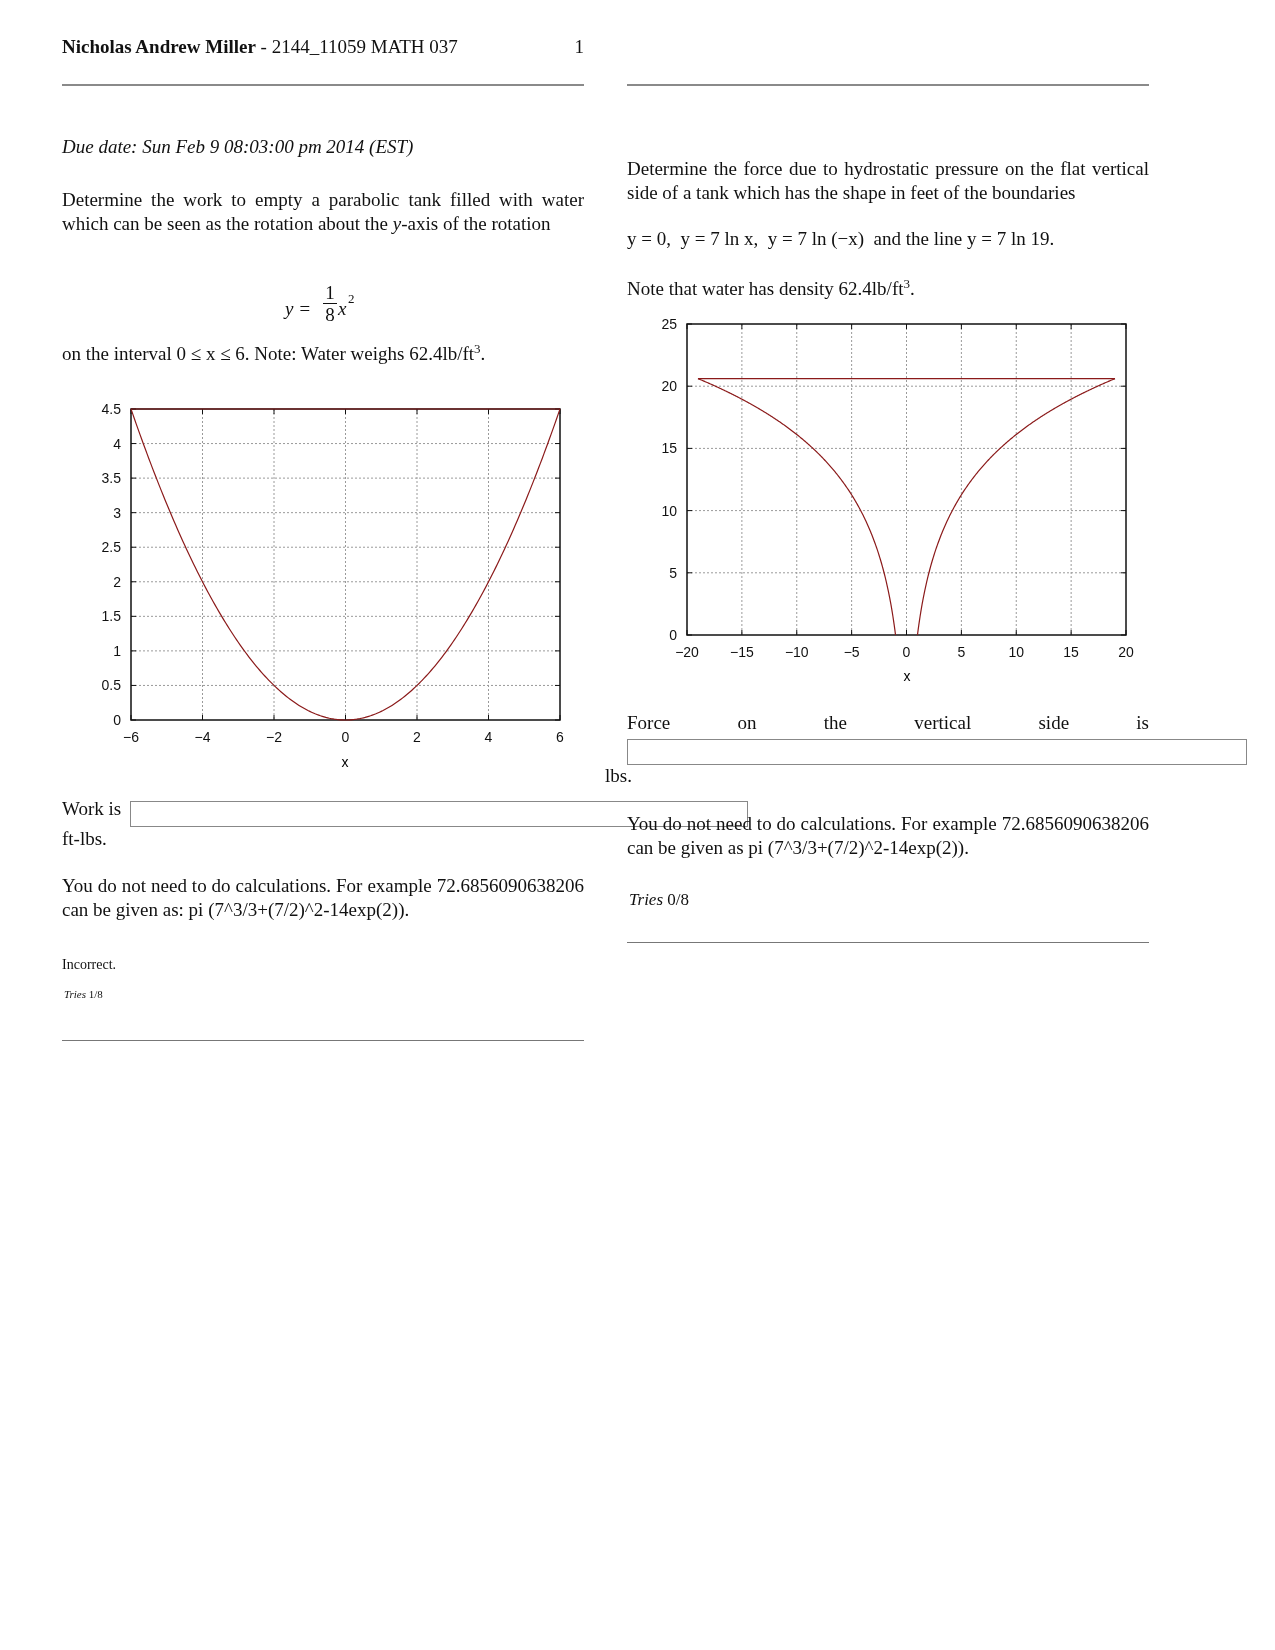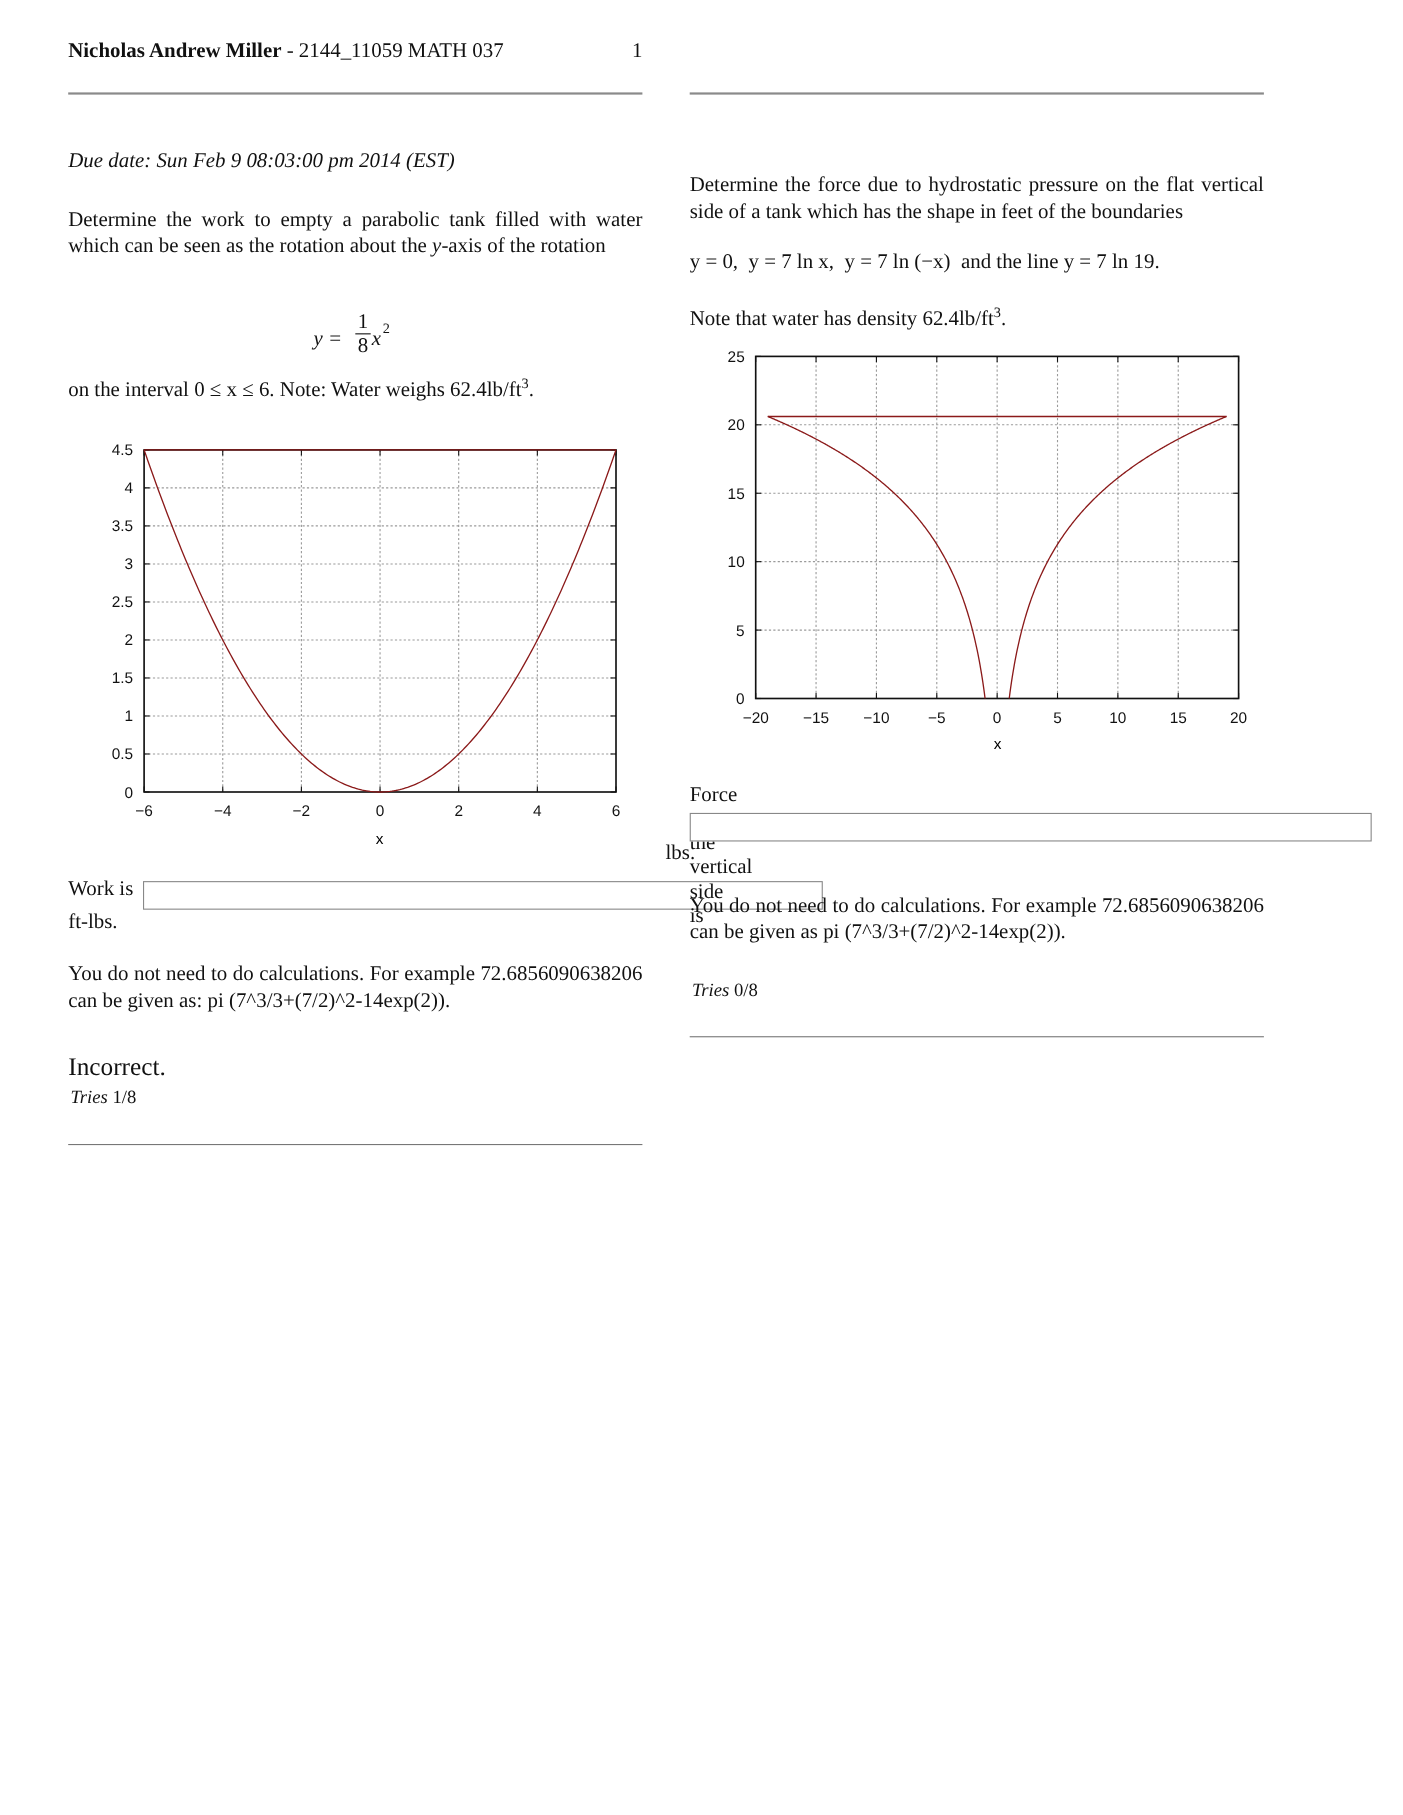--- a/index.html
+++ b/index.html
@@ -133,22 +133,22 @@
       <line x1="41" y1="14" x2="470" y2="14"></line>
     </g>
   <text x="255" y="372" font-size="14" text-anchor="middle">x</text>
 </svg>
 
 <div class="abs serif" style="left:62px; top:798px; font-size:19px;">Work is</div>
 <input class="input-box" type="text" style="left: 130px; top: 801px; width: 618px;" value="">
 <div class="abs serif" style="left:62px; top:828px; font-size:19px;">ft-lbs.</div>
 
 <div class="para" style="left:62px; top:874px; width:522px;">You do not need to do calculations. For example 72.6856090638206 can be given as: pi (7^3/3+(7/2)^2-14exp(2)).</div>
-<div class="abs serif" style="left:62px; top:957px; font-size:23px;">Incorrect.</div>
-<div class="abs serif" style="left:64px; top:988px; font-size:17px;">
+<div class="abs serif" style="left:62px; top:957px; font-size:14px;">Incorrect.</div>
+<div class="abs serif" style="left:64px; top:988px; font-size:11px;">
   <span class="ital">Tries</span> <span>1/8</span>
 </div>
 <div class="rule" style="left:62px; top:1040px; width:522px; height:1px; background:#777;"></div>
 
 <div class="para" style="left:627px; top:157px; width:522px;">Determine the force due to hydrostatic pressure on the flat vertical side of a tank which has the shape in feet of the boundaries</div>
 <div class="abs serif" style="left:627px; top:228px; font-size:19px; white-space:pre; font-style:normal;">y = 0,  y = 7 ln x,  y = 7 ln (−x)  and the line y = 7 ln 19.</div>
 <div class="abs serif" style="left:627px; top:255px; font-size:19px; white-space:nowrap;margin-top:21px;">
   <span>Note that water has density 62.4lb/ft</span><sup style="font-size:13px;">3</sup><span>.</span>
 </div>
 
@@ -219,21 +219,21 @@
       <text x="476" y="347">20</text>
     </g>
   <g id="c2-series" fill="none" stroke="#8b1a1a" stroke-width="1.2">
       <path d="M267.48,325.00L268.13,319.93L268.79,315.13L269.45,310.59L270.11,306.27L270.77,302.15L271.43,298.22L272.08,294.46L272.74,290.86L273.40,287.40L274.06,284.07L274.72,280.87L275.38,277.77L276.04,274.79L276.69,271.90L277.35,269.11L278.01,266.40L278.67,263.77L279.33,261.23L279.99,258.75L280.64,256.34L281.30,254.00L281.96,251.72L282.62,249.49L283.28,247.32L283.94,245.21L284.60,243.14L285.25,241.13L285.91,239.16L286.57,237.23L287.23,235.34L287.89,233.49L288.55,231.69L289.21,229.92L289.86,228.18L290.52,226.48L291.18,224.81L291.84,223.17L292.50,221.56L293.16,219.98L293.81,218.43L294.47,216.91L295.13,215.41L295.79,213.94L296.45,212.49L297.11,211.07L297.77,209.67L298.42,208.29L299.08,206.93L299.74,205.60L300.40,204.28L301.06,202.98L301.72,201.71L302.38,200.45L303.03,199.21L303.69,197.98L304.35,196.78L305.01,195.59L305.67,194.41L306.33,193.25L306.99,192.11L307.64,190.98L308.30,189.87L308.96,188.77L309.62,187.68L310.28,186.61L310.94,185.55L311.59,184.50L312.25,183.47L312.91,182.45L313.57,181.43L314.23,180.44L314.89,179.45L315.55,178.47L316.20,177.51L316.86,176.55L317.52,175.61L318.18,174.67L318.84,173.75L319.50,172.83L320.16,171.93L320.81,171.03L321.47,170.14L322.13,169.26L322.79,168.39L323.45,167.53L324.11,166.68L324.76,165.84L325.42,165.00L326.08,164.17L326.74,163.35L327.40,162.54L328.06,161.74L328.72,160.94L329.37,160.15L330.03,159.36L330.69,158.59L331.35,157.82L332.01,157.06L332.67,156.30L333.33,155.55L333.98,154.81L334.64,154.07L335.30,153.34L335.96,152.61L336.62,151.90L337.28,151.18L337.93,150.48L338.59,149.77L339.25,149.08L339.91,148.39L340.57,147.70L341.23,147.02L341.89,146.35L342.54,145.68L343.20,145.02L343.86,144.36L344.52,143.70L345.18,143.06L345.84,142.41L346.50,141.77L347.15,141.14L347.81,140.51L348.47,139.88L349.13,139.26L349.79,138.64L350.45,138.03L351.10,137.42L351.76,136.82L352.42,136.22L353.08,135.62L353.74,135.03L354.40,134.44L355.06,133.86L355.71,133.28L356.37,132.70L357.03,132.13L357.69,131.56L358.35,131.00L359.01,130.44L359.67,129.88L360.32,129.32L360.98,128.77L361.64,128.23L362.30,127.68L362.96,127.14L363.62,126.61L364.27,126.07L364.93,125.54L365.59,125.01L366.25,124.49L366.91,123.97L367.57,123.45L368.23,122.94L368.88,122.43L369.54,121.92L370.20,121.41L370.86,120.91L371.52,120.41L372.18,119.91L372.83,119.42L373.49,118.93L374.15,118.44L374.81,117.95L375.47,117.47L376.13,116.99L376.79,116.51L377.44,116.03L378.10,115.56L378.76,115.09L379.42,114.62L380.08,114.16L380.74,113.69L381.40,113.23L382.05,112.78L382.71,112.32L383.37,111.87L384.03,111.42L384.69,110.97L385.35,110.52L386.00,110.08L386.66,109.64L387.32,109.20L387.98,108.76L388.64,108.32L389.30,107.89L389.96,107.46L390.61,107.03L391.27,106.61L391.93,106.18L392.59,105.76L393.25,105.34L393.91,104.92L394.57,104.50L395.22,104.09L395.88,103.68L396.54,103.27L397.20,102.86L397.86,102.45L398.52,102.05L399.17,101.64L399.83,101.24L400.49,100.84L401.15,100.45L401.81,100.05L402.47,99.66L403.13,99.27L403.78,98.88L404.44,98.49L405.10,98.10L405.76,97.72L406.42,97.33L407.08,96.95L407.74,96.57L408.39,96.19L409.05,95.82L409.71,95.44L410.37,95.07L411.03,94.69L411.69,94.32L412.35,93.96L413.00,93.59L413.66,93.22L414.32,92.86L414.98,92.50L415.64,92.14L416.30,91.78L416.95,91.42L417.61,91.06L418.27,90.71L418.93,90.35L419.59,90.00L420.25,89.65L420.91,89.30L421.56,88.95L422.22,88.60L422.88,88.26L423.54,87.92L424.20,87.57L424.86,87.23L425.51,86.89L426.17,86.55L426.83,86.22L427.49,85.88L428.15,85.54L428.81,85.21L429.47,84.88L430.12,84.55L430.78,84.22L431.44,83.89L432.10,83.56L432.76,83.24L433.42,82.91L434.08,82.59L434.73,82.27L435.39,81.95L436.05,81.63L436.71,81.31L437.37,80.99L438.03,80.67L438.69,80.36L439.34,80.04L440.00,79.73L440.66,79.42L441.32,79.11L441.98,78.80L442.64,78.49L443.29,78.18L443.95,77.87L444.61,77.57L445.27,77.27L445.93,76.96L446.59,76.66L447.25,76.36L447.90,76.06L448.56,75.76L449.22,75.46L449.88,75.16L450.54,74.87L451.20,74.57L451.85,74.28L452.51,73.99L453.17,73.69L453.83,73.40L454.49,73.11L455.15,72.82L455.81,72.54L456.46,72.25L457.12,71.96L457.78,71.68L458.44,71.39L459.10,71.11L459.76,70.83L460.42,70.54L461.07,70.26L461.73,69.98L462.39,69.71L463.05,69.43L463.71,69.15L464.37,68.87L465.02,68.60"></path>
       <path d="M245.52,325.00L244.87,319.93L244.21,315.13L243.55,310.59L242.89,306.27L242.23,302.15L241.57,298.22L240.92,294.46L240.26,290.86L239.60,287.40L238.94,284.07L238.28,280.87L237.62,277.77L236.96,274.79L236.31,271.90L235.65,269.11L234.99,266.40L234.33,263.77L233.67,261.23L233.01,258.75L232.35,256.34L231.70,254.00L231.04,251.72L230.38,249.49L229.72,247.32L229.06,245.21L228.40,243.14L227.75,241.13L227.09,239.16L226.43,237.23L225.77,235.34L225.11,233.49L224.45,231.69L223.79,229.92L223.14,228.18L222.48,226.48L221.82,224.81L221.16,223.17L220.50,221.56L219.84,219.98L219.19,218.43L218.53,216.91L217.87,215.41L217.21,213.94L216.55,212.49L215.89,211.07L215.23,209.67L214.58,208.29L213.92,206.93L213.26,205.60L212.60,204.28L211.94,202.98L211.28,201.71L210.62,200.45L209.97,199.21L209.31,197.98L208.65,196.78L207.99,195.59L207.33,194.41L206.67,193.25L206.02,192.11L205.36,190.98L204.70,189.87L204.04,188.77L203.38,187.68L202.72,186.61L202.06,185.55L201.41,184.50L200.75,183.47L200.09,182.45L199.43,181.43L198.77,180.44L198.11,179.45L197.45,178.47L196.80,177.51L196.14,176.55L195.48,175.61L194.82,174.67L194.16,173.75L193.50,172.83L192.84,171.93L192.19,171.03L191.53,170.14L190.87,169.26L190.21,168.39L189.55,167.53L188.89,166.68L188.24,165.84L187.58,165.00L186.92,164.17L186.26,163.35L185.60,162.54L184.94,161.74L184.28,160.94L183.63,160.15L182.97,159.36L182.31,158.59L181.65,157.82L180.99,157.06L180.33,156.30L179.68,155.55L179.02,154.81L178.36,154.07L177.70,153.34L177.04,152.61L176.38,151.90L175.72,151.18L175.07,150.48L174.41,149.77L173.75,149.08L173.09,148.39L172.43,147.70L171.77,147.02L171.11,146.35L170.46,145.68L169.80,145.02L169.14,144.36L168.48,143.70L167.82,143.06L167.16,142.41L166.51,141.77L165.85,141.14L165.19,140.51L164.53,139.88L163.87,139.26L163.21,138.64L162.55,138.03L161.90,137.42L161.24,136.82L160.58,136.22L159.92,135.62L159.26,135.03L158.60,134.44L157.94,133.86L157.29,133.28L156.63,132.70L155.97,132.13L155.31,131.56L154.65,131.00L153.99,130.44L153.34,129.88L152.68,129.32L152.02,128.77L151.36,128.23L150.70,127.68L150.04,127.14L149.38,126.61L148.73,126.07L148.07,125.54L147.41,125.01L146.75,124.49L146.09,123.97L145.43,123.45L144.77,122.94L144.12,122.43L143.46,121.92L142.80,121.41L142.14,120.91L141.48,120.41L140.82,119.91L140.17,119.42L139.51,118.93L138.85,118.44L138.19,117.95L137.53,117.47L136.87,116.99L136.21,116.51L135.56,116.03L134.90,115.56L134.24,115.09L133.58,114.62L132.92,114.16L132.26,113.69L131.60,113.23L130.95,112.78L130.29,112.32L129.63,111.87L128.97,111.42L128.31,110.97L127.65,110.52L126.99,110.08L126.34,109.64L125.68,109.20L125.02,108.76L124.36,108.32L123.70,107.89L123.04,107.46L122.39,107.03L121.73,106.61L121.07,106.18L120.41,105.76L119.75,105.34L119.09,104.92L118.43,104.50L117.78,104.09L117.12,103.68L116.46,103.27L115.80,102.86L115.14,102.45L114.48,102.05L113.82,101.64L113.17,101.24L112.51,100.84L111.85,100.45L111.19,100.05L110.53,99.66L109.87,99.27L109.22,98.88L108.56,98.49L107.90,98.10L107.24,97.72L106.58,97.33L105.92,96.95L105.26,96.57L104.61,96.19L103.95,95.82L103.29,95.44L102.63,95.07L101.97,94.69L101.31,94.32L100.66,93.96L100.00,93.59L99.34,93.22L98.68,92.86L98.02,92.50L97.36,92.14L96.70,91.78L96.05,91.42L95.39,91.06L94.73,90.71L94.07,90.35L93.41,90.00L92.75,89.65L92.09,89.30L91.44,88.95L90.78,88.60L90.12,88.26L89.46,87.92L88.80,87.57L88.14,87.23L87.48,86.89L86.83,86.55L86.17,86.22L85.51,85.88L84.85,85.54L84.19,85.21L83.53,84.88L82.88,84.55L82.22,84.22L81.56,83.89L80.90,83.56L80.24,83.24L79.58,82.91L78.92,82.59L78.27,82.27L77.61,81.95L76.95,81.63L76.29,81.31L75.63,80.99L74.97,80.67L74.31,80.36L73.66,80.04L73.00,79.73L72.34,79.42L71.68,79.11L71.02,78.80L70.36,78.49L69.71,78.18L69.05,77.87L68.39,77.57L67.73,77.27L67.07,76.96L66.41,76.66L65.75,76.36L65.10,76.06L64.44,75.76L63.78,75.46L63.12,75.16L62.46,74.87L61.80,74.57L61.14,74.28L60.49,73.99L59.83,73.69L59.17,73.40L58.51,73.11L57.85,72.82L57.19,72.54L56.54,72.25L55.88,71.96L55.22,71.68L54.56,71.39L53.90,71.11L53.24,70.83L52.58,70.54L51.93,70.26L51.27,69.98L50.61,69.71L49.95,69.43L49.29,69.15L48.63,68.87L47.98,68.60"></path>
       <line x1="47.975" y1="68.61160000000001" x2="465.025" y2="68.61160000000001"></line>
     </g>
   <text x="257" y="371" font-size="14" text-anchor="middle">x</text>
 </svg>
 
-<div class="abs serif" style="left:627px; top:712px; width:522px; font-size:19px; display:flex; justify-content:space-between;flex-direction:column;">
+<div class="abs serif" style="left:627px; top:712px; width:522px; font-size:19px; display:flex; justify-content:space-between;">
   <span>Force</span>
   <span>on</span>
   <span>the</span>
   <span>vertical</span>
   <span>side</span>
   <span>is</span>
 </div>
 <input class="input-box" type="text" style="left: 627px; top: 739px; width: 620px;" value="">
 <div class="abs serif" style="left:605px; top:765px; font-size:19px;">lbs.</div>
 

